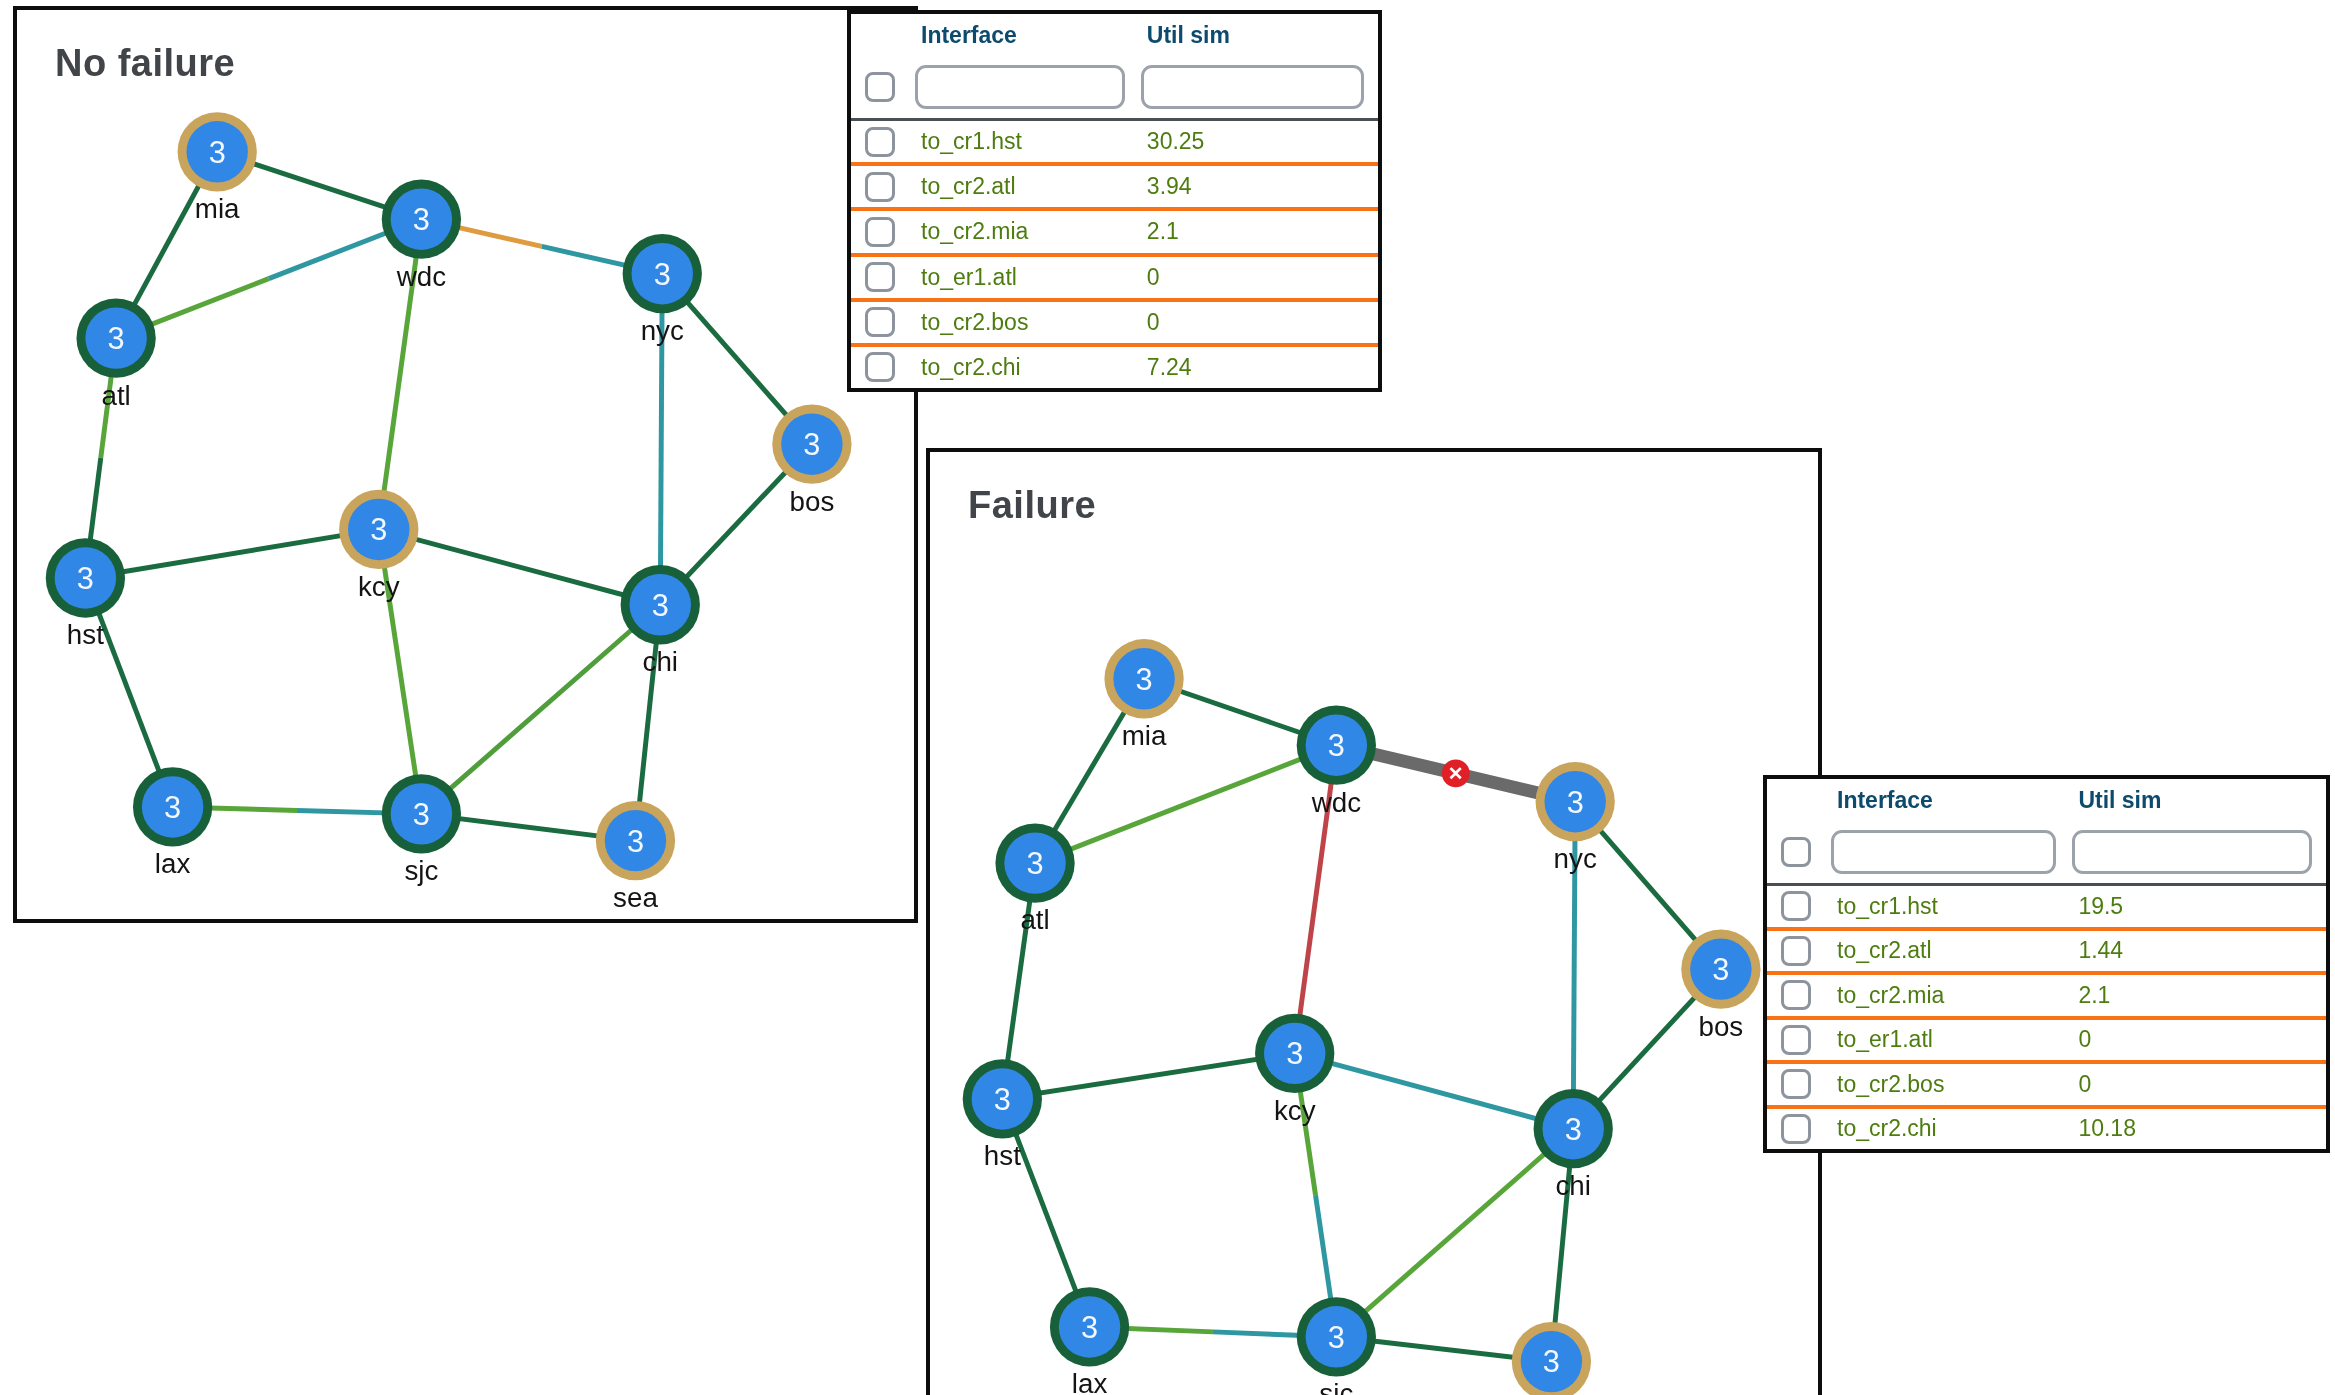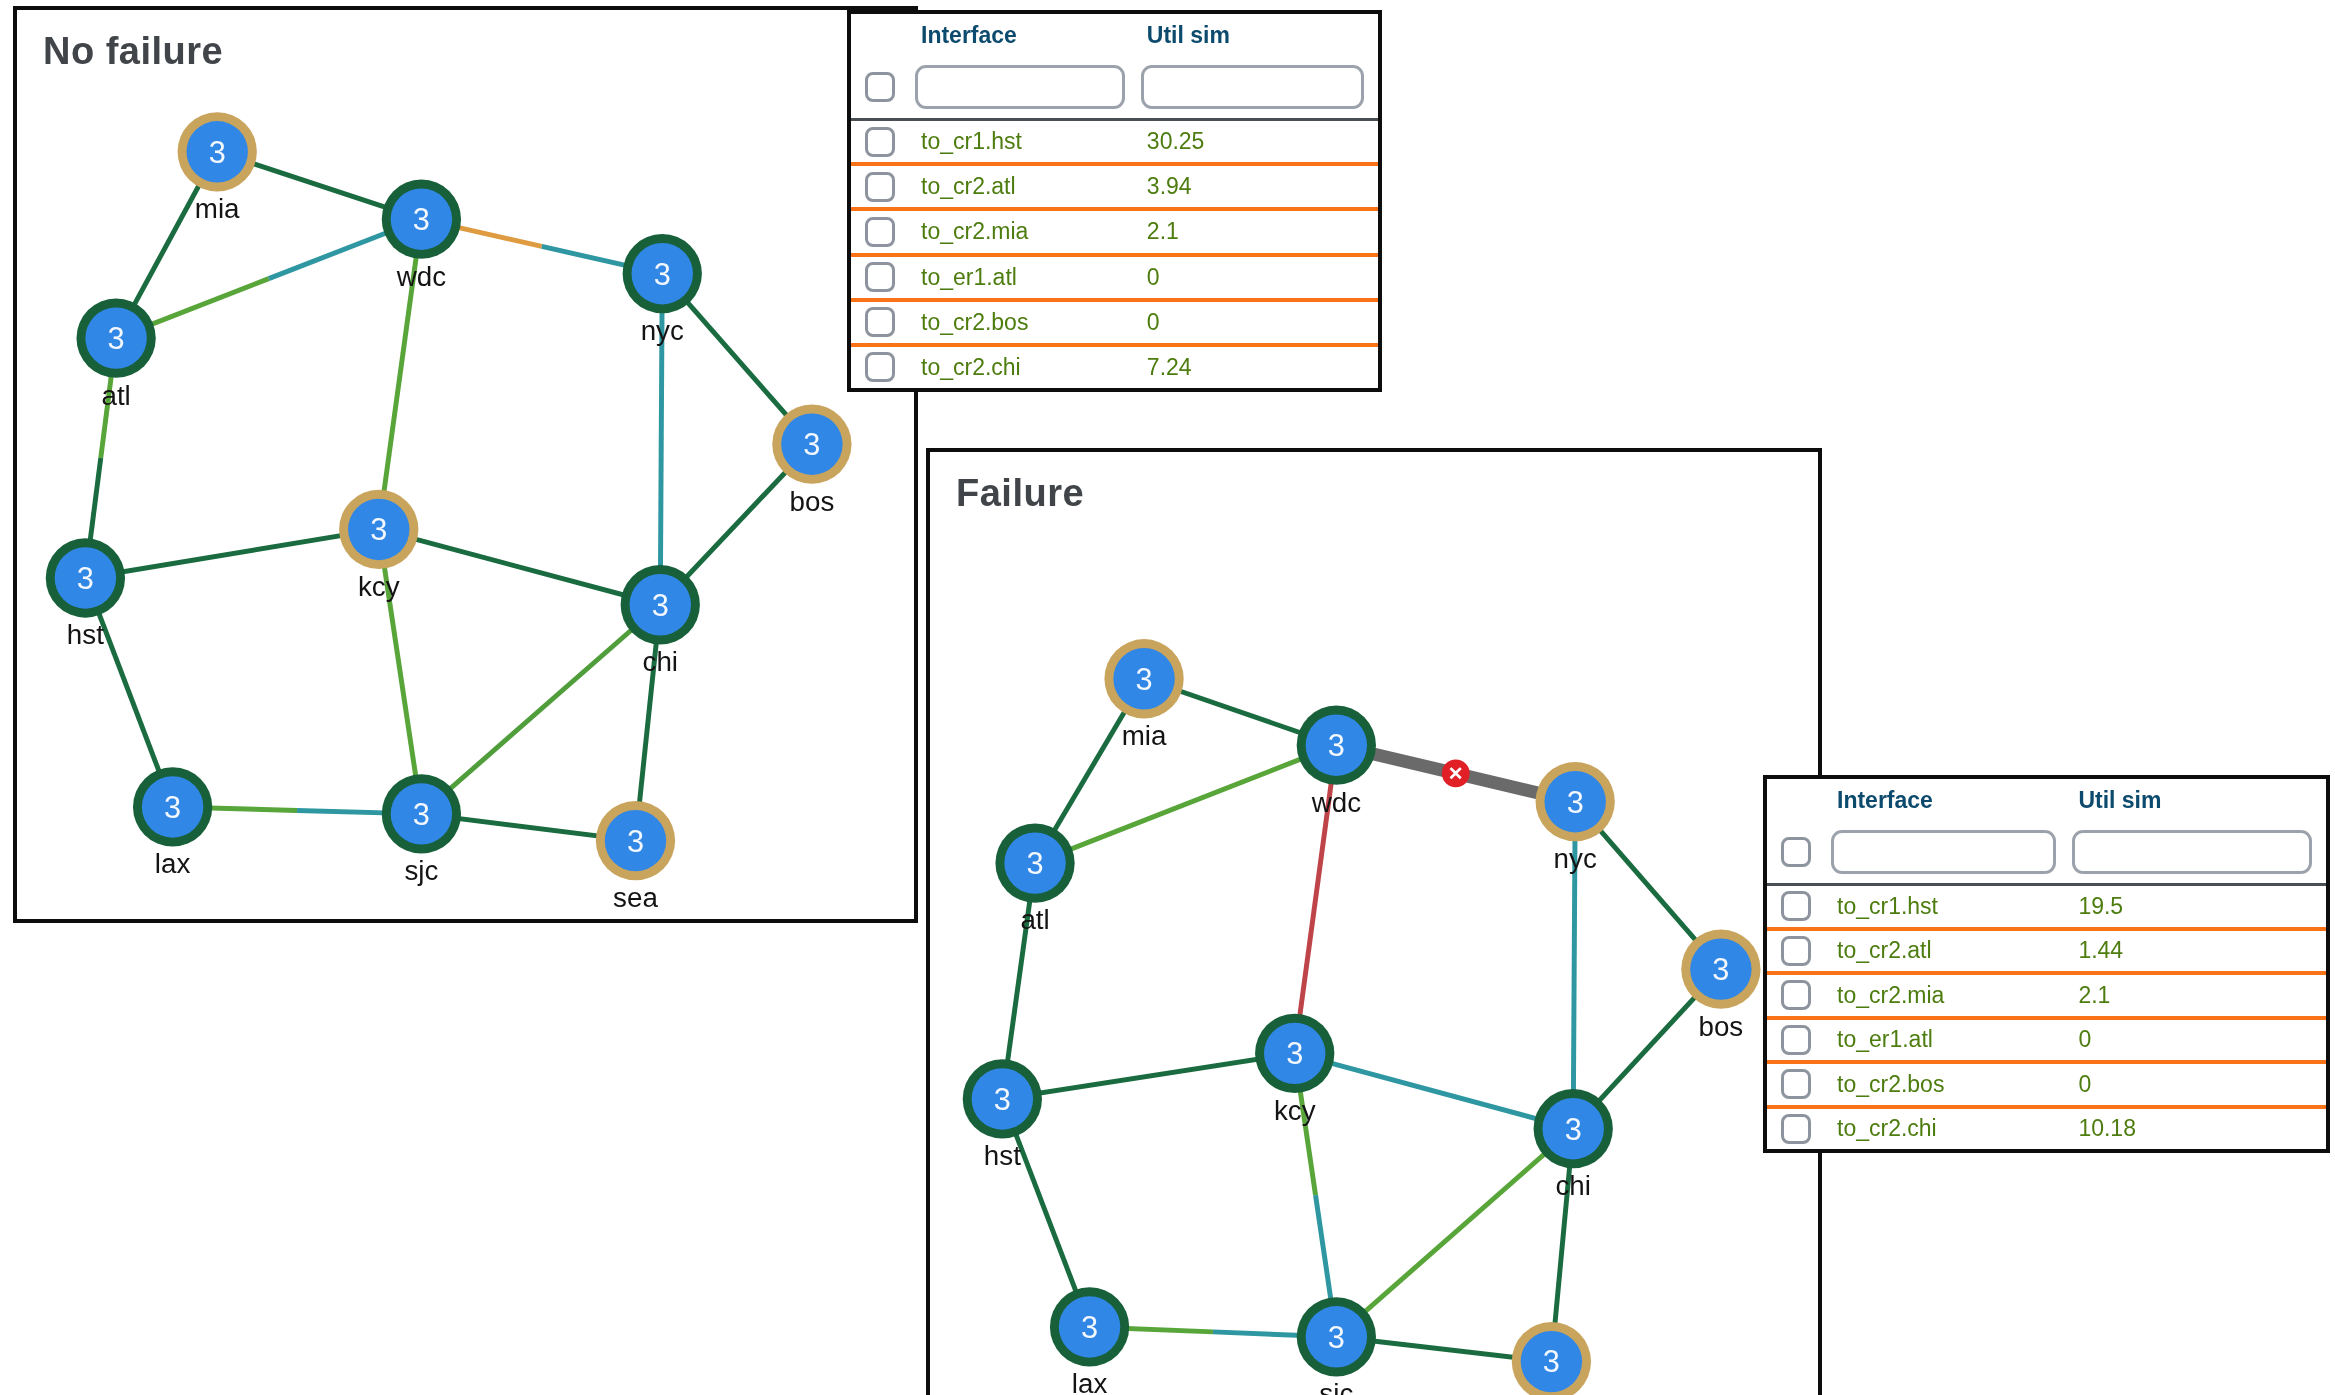--- a/index.html
+++ b/index.html
@@ -1,20 +1,20 @@
 <!DOCTYPE html>
 <html><head>
 <meta charset="utf-8">
 <style>
   html,body{margin:0;padding:0;background:#ffffff;}
   body{font-family:"Liberation Sans", sans-serif;}
   .canvas{position:relative;width:2335px;height:1395px;background:#ffffff;overflow:hidden;}
 
   .panel{position:absolute;background:#ffffff;border:4px solid #0d0d0d;box-sizing:border-box;}
-  .panel-title{position:absolute;left:26px;top:20px;margin:0;font-size:38px;font-weight:bold;color:#414549;letter-spacing:0.5px;}
+  .panel-title{position:absolute;left:26px;top:20px;margin:12px;font-size:38px;font-weight:bold;color:#414549;letter-spacing:0.5px;}
   .graph{position:absolute;left:0;top:0;width:100%;height:100%;font-family:"Liberation Sans",sans-serif;}
 
   .datatable{position:absolute;background:#ffffff;border:4px solid #0d0d0d;box-sizing:border-box;z-index:5;display:flex;flex-direction:column;}
   .thead{display:grid;grid-template-columns:62px 1.02fr 1.08fr;align-items:center;height:42px;flex:0 0 auto;}
   .col-h{font-size:23px;font-weight:bold;color:#0c4a6e;padding-left:8px;}
   .tfilter{display:grid;grid-template-columns:62px 1.02fr 1.08fr;align-items:center;height:62px;flex:0 0 auto;border-bottom:3px solid #4a4f55;}
   .cb{display:inline-block;width:30px;height:30px;border:3px solid #8d949e;border-radius:8px;background:#fff;box-sizing:border-box;margin-left:14px;}
   .finput{height:44px;border:3px solid #9ba2ab;border-radius:11px;background:#fff;box-sizing:border-box;width:calc(100% - 16px);margin-left:2px;font-size:22px;padding:0 10px;outline:none;}
   .tbody{flex:1 1 auto;display:flex;flex-direction:column;}
   .trow{display:grid;grid-template-columns:62px 1.02fr 1.08fr;align-items:center;flex:1 1 auto;border-top:4px solid #f97316;}

